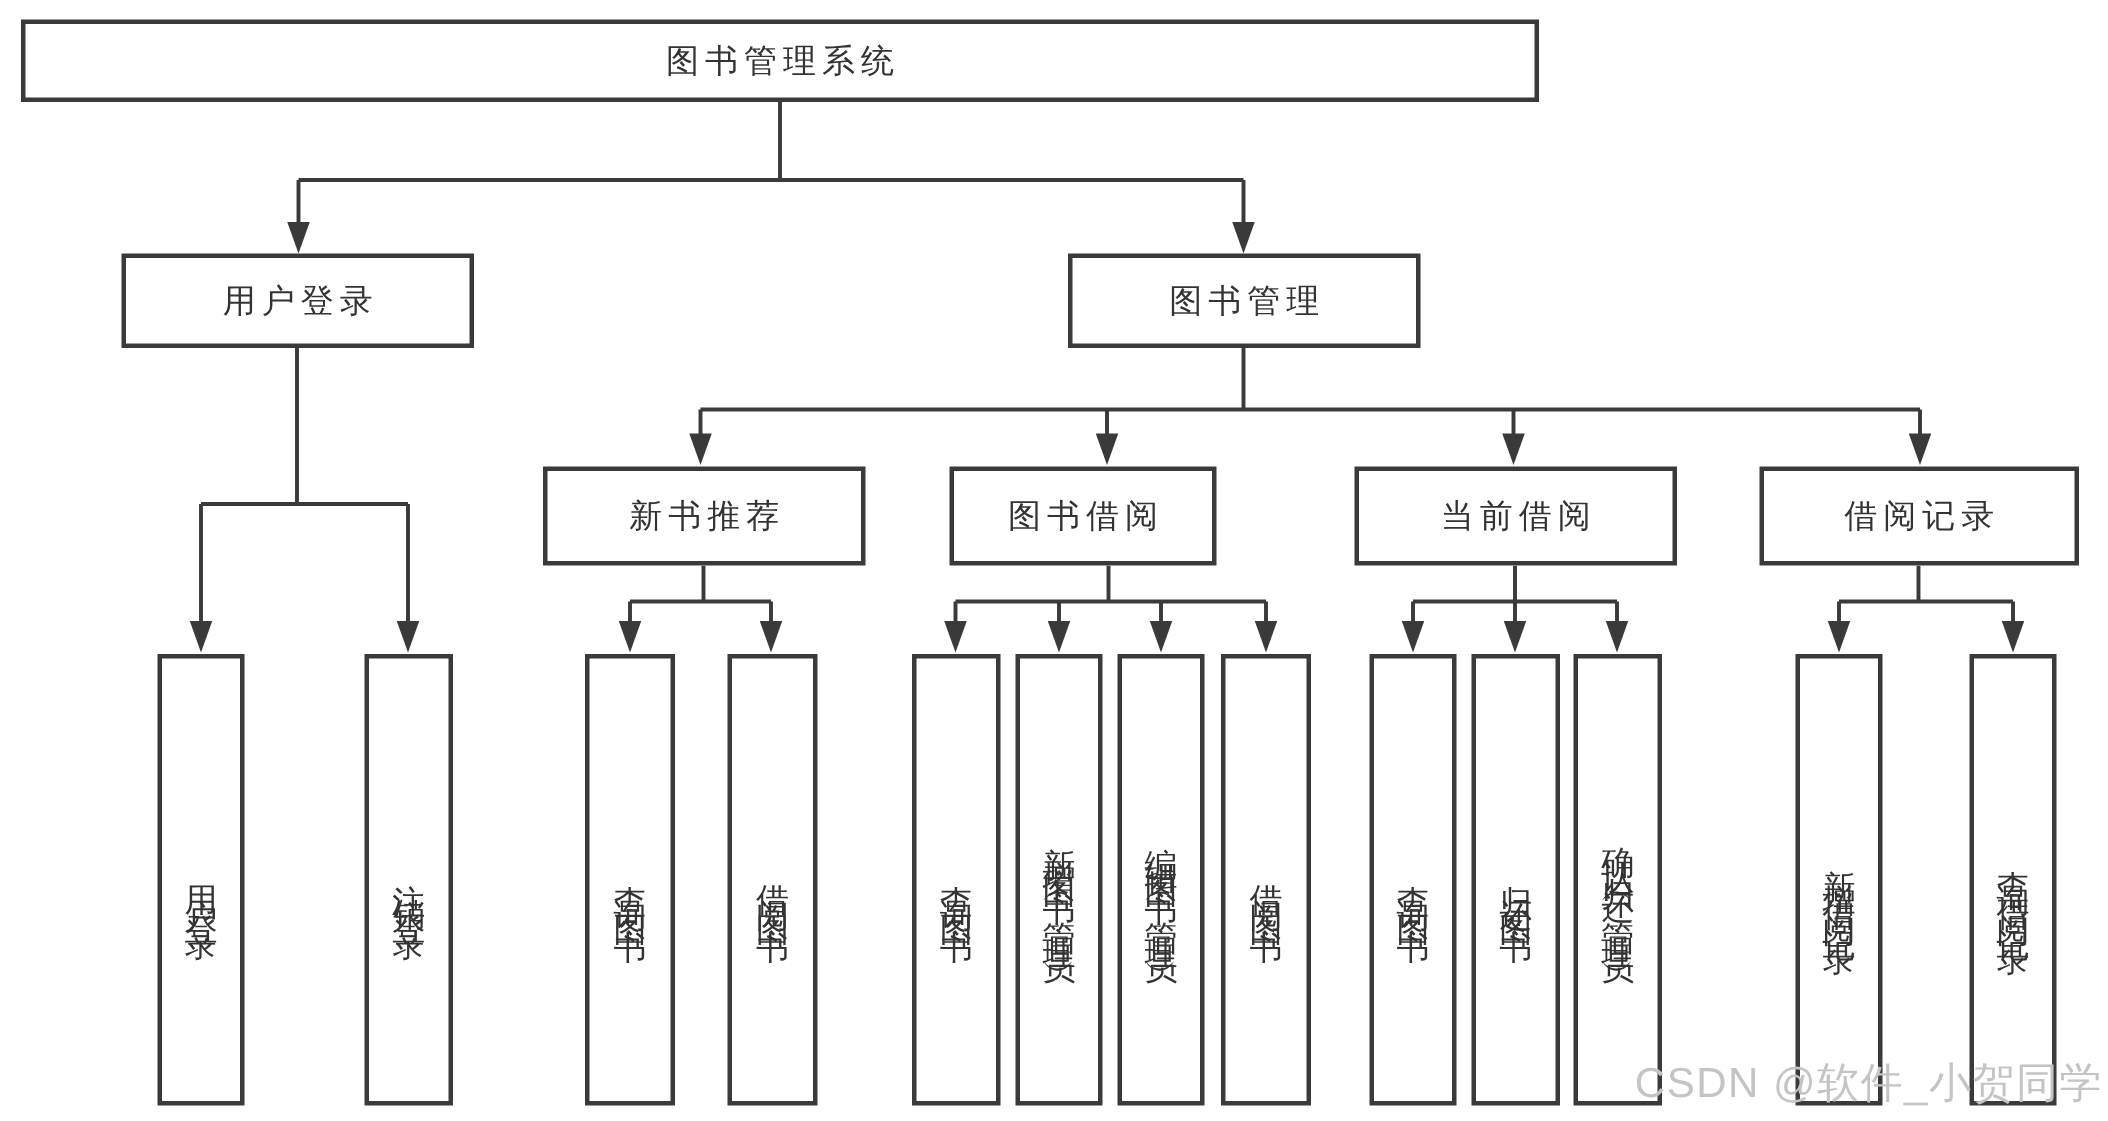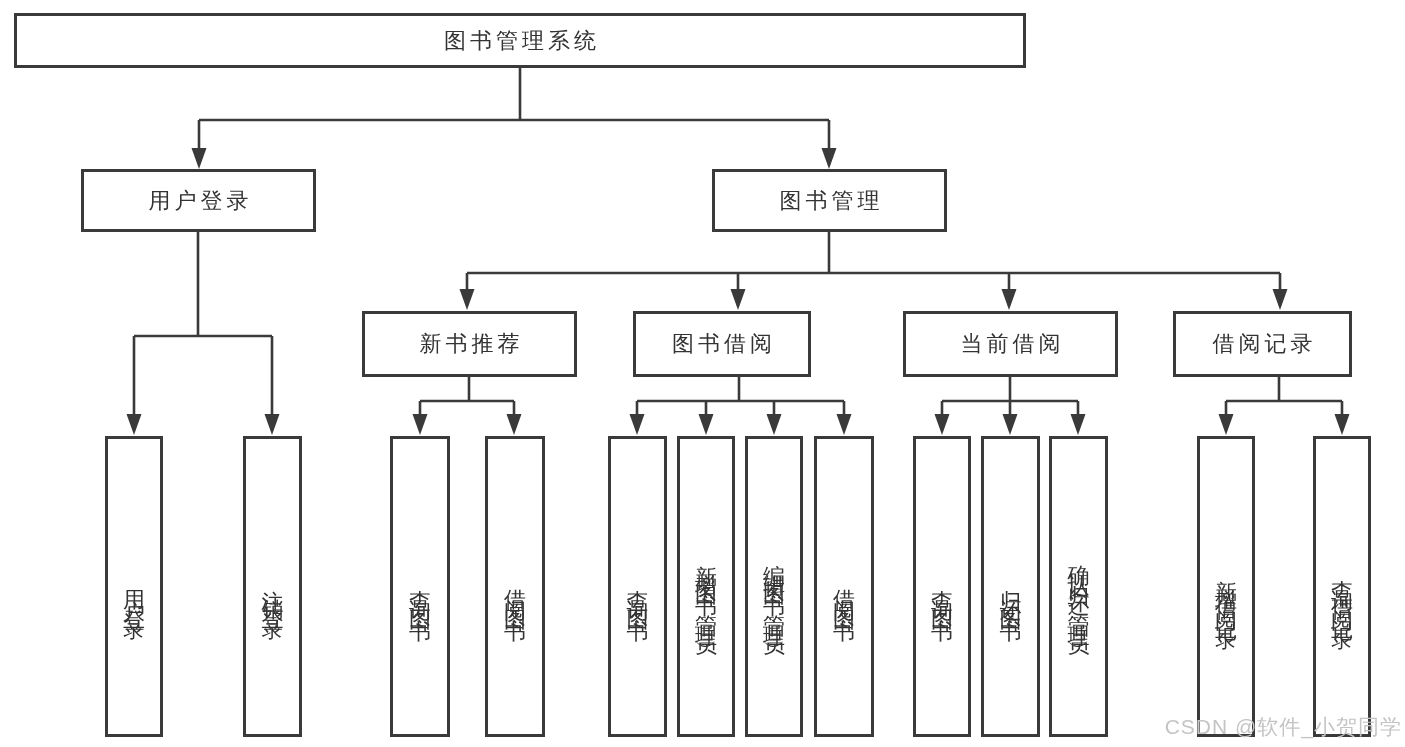--- a/index.html
+++ b/index.html
@@ -54,42 +54,42 @@
   .n-root    { left: 14px;  top: 13px;  width: 1012px; height: 55px; }
   
   .n-l2      { top: 169px; height: 63px; }
   .n-user    { left: 81px;  width: 235px; }
   .n-book    { left: 712px; width: 235px; }
   
   .n-l3      { top: 311px; height: 66px; align-items: center; }
   .n-new     { left: 362px;  width: 215px; }
   .n-borrow  { left: 633px;  width: 178px; }
   .n-current { left: 903px;  width: 215px; }
-  .n-record  { left: 1173px; width: 179px; }
+  .n-record  { left: 1173px; width: 213px; }
   
   .vbox      { top: 436px; height: 301px; }
   .n-user1   { left: 105px;  width: 58px; }
   .n-user2   { left: 243px;  width: 59px; }
   .n-new1    { left: 390px;  width: 60px; }
   .n-new2    { left: 485px;  width: 60px; }
   .n-bor1    { left: 608px;  width: 59px; }
   .n-bor2    { left: 677px;  width: 58px; }
   .n-bor3    { left: 745px;  width: 58px; }
   .n-bor4    { left: 814px;  width: 60px; }
   .n-cur1    { left: 913px;  width: 58px; }
   .n-cur2    { left: 981px;  width: 59px; }
   .n-cur3    { left: 1049px; width: 59px; }
   .n-rec1    { left: 1197px; width: 58px; }
   .n-rec2    { left: 1313px; width: 58px; }
   .watermark {
     position: absolute;
     right: 3px;
     bottom: 6px;
     color: var(--watermark);
-    font-size: 21px;
+    font-size: 28px;
     letter-spacing: 1px;
     white-space: nowrap;
   }
   svg path { stroke: var(--line); stroke-width: 2.6; fill: none; }
   svg polygon { fill: var(--line); stroke: none; }
 </style>
 </head>
 <body>
 
 <div class="stage">

